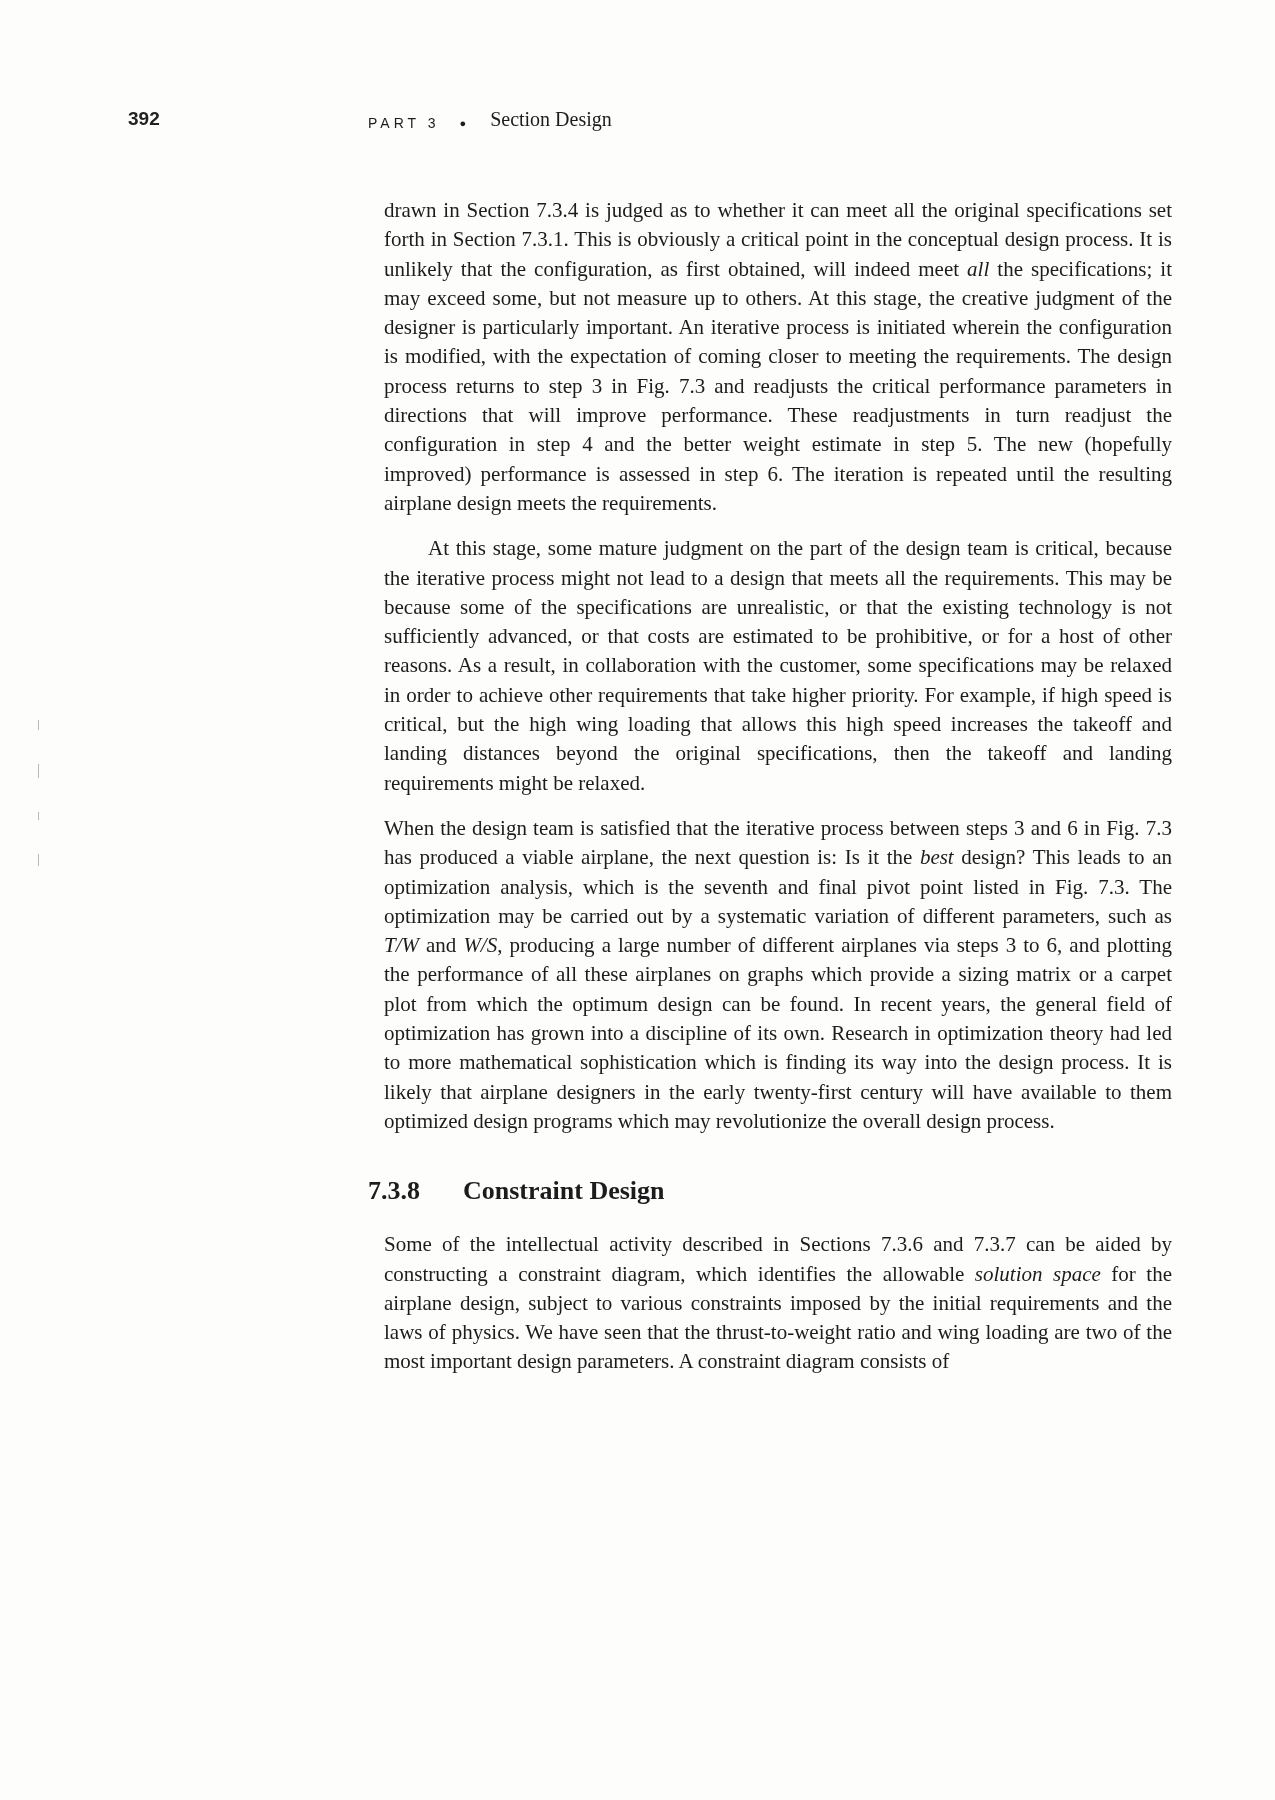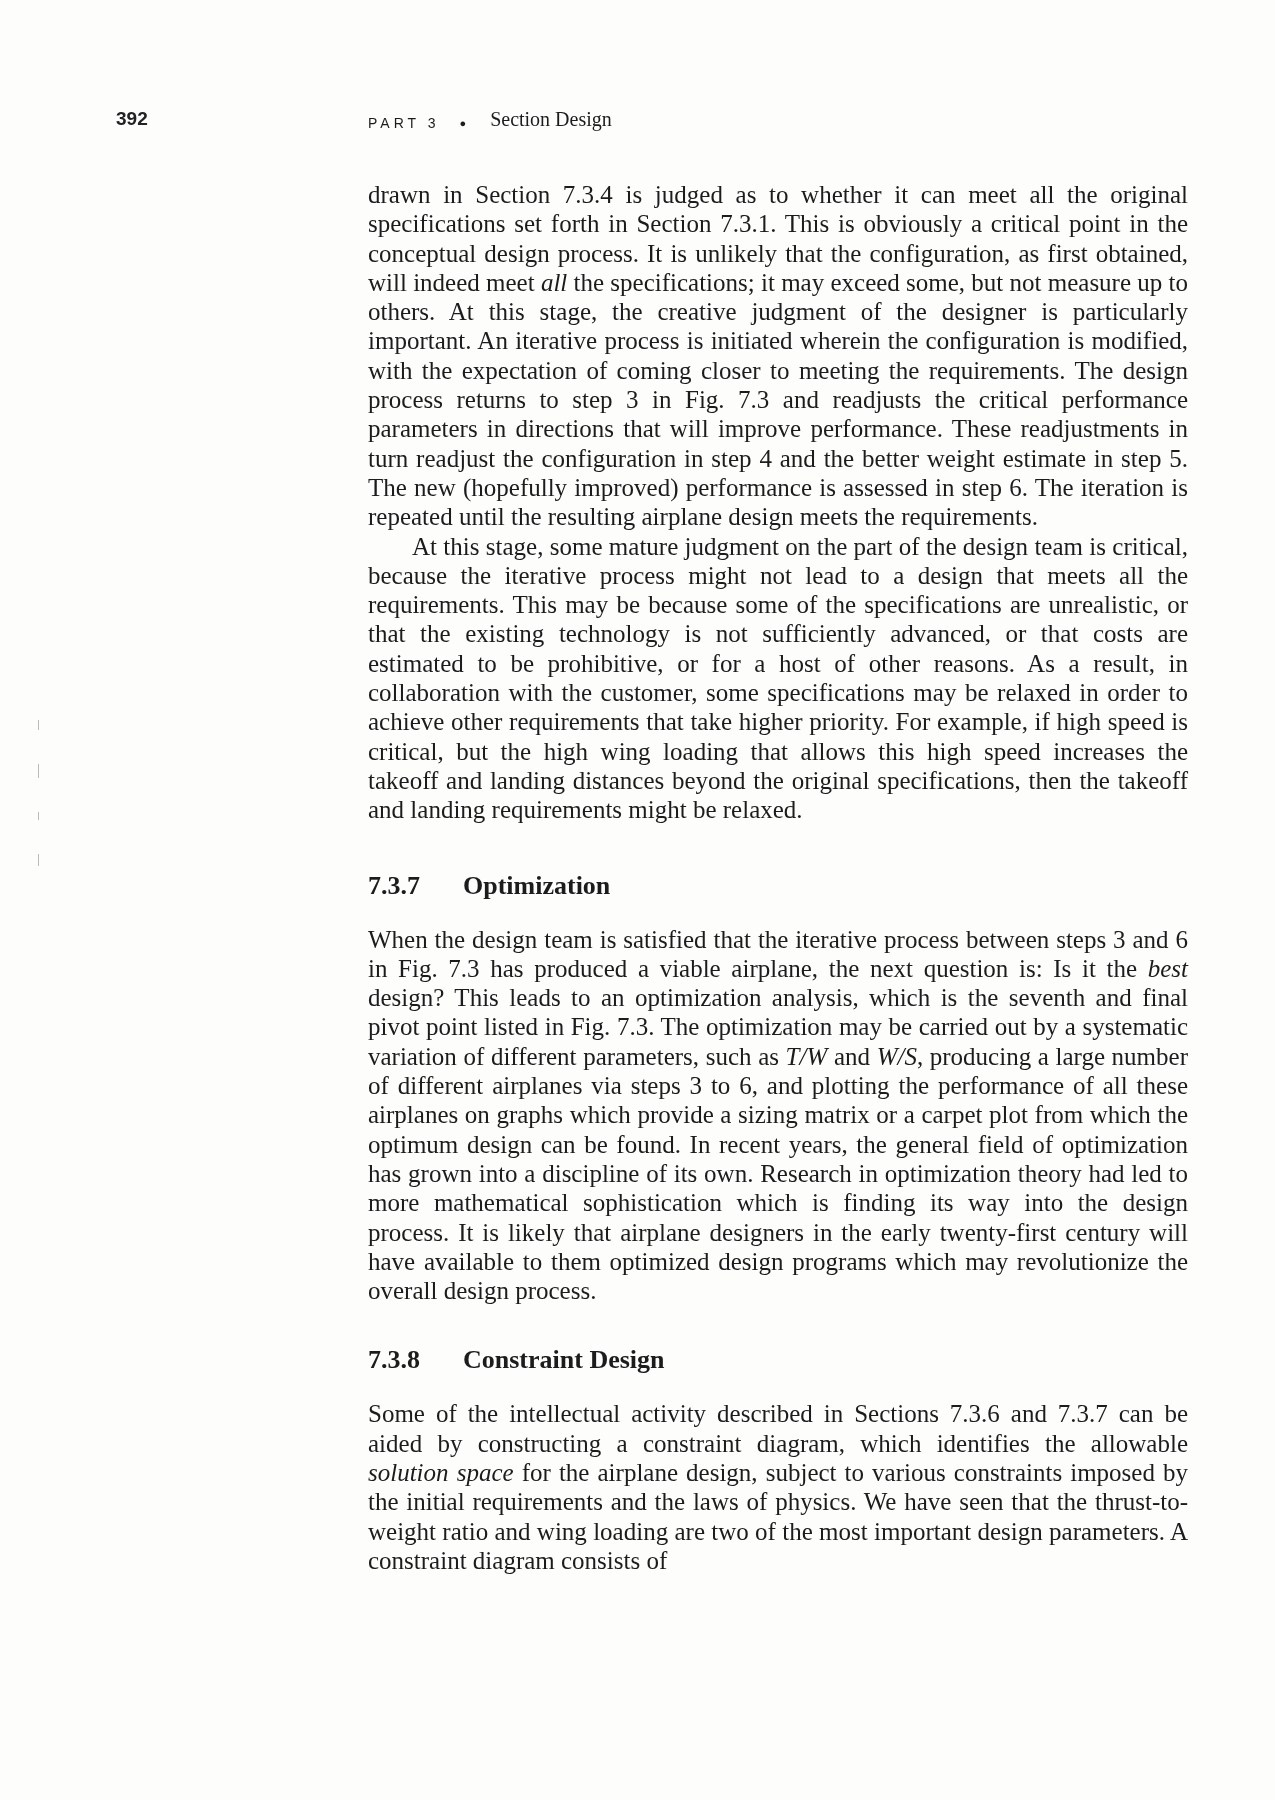--- a/index.html
+++ b/index.html
@@ -1,22 +1,22 @@
 <!DOCTYPE html>
 <html><head>
 <meta charset="utf-8">
 <style>
   html, body { margin: 0; padding: 0; background: #fdfdfc; }
   body { width: 1275px; height: 1800px; position: relative; overflow: hidden; font-family: "Liberation Serif", serif; color: #1c1c1c; }
-  .page-number { position: absolute; left: 116px; top: 108px; font-family: "Liberation Sans", sans-serif; font-weight: bold; font-size: 19px; color: #222; }
+  .page-number { position: absolute; left: 128px; top: 108px; font-family: "Liberation Sans", sans-serif; font-weight: bold; font-size: 19px; color: #222; }
   .running-head { position: absolute; left: 368px; top: 108px; font-size: 20px; display: flex; align-items: flex-end; }
   .running-head .part { font-family: "Liberation Sans", sans-serif; font-size: 14px; letter-spacing: 4px; margin-right: 20px; }
   .running-head .bullet { font-size: 11px; margin-right: 24px; position: relative; top: -2px; }
   .body-col { position: absolute; left: 368px; width: 820px; top: 180px; }
-  p { margin: 0; font-size: 25px; line-height: 29.3px; text-align: justify; }
+  p { margin: 16px; font-size: 21px; line-height: 29.3px; text-align: justify; }
   p.indent { text-indent: 44px; }
   h2 { margin: 0; font-size: 26px; font-weight: bold; display: flex; }
   h2 .num { width: 95px; }
   .heading-1 { margin-top: 46px; margin-bottom: 24px; }
   .heading-2 { margin-top: 40px; margin-bottom: 24px; }
   em { font-style: italic; }
   .margin-marks { position: absolute; left: 38px; top: 720px; width: 2px; }
   .margin-marks span { display: block; width: 1px; background: #bbb; margin-bottom: 34px; }
 </style>
 </head>
@@ -33,24 +33,20 @@
   <span style="height:10px"></span>
     <span style="height:14px"></span>
     <span style="height:8px"></span>
     <span style="height:12px"></span>
 </div>
 
 <div class="body-col">
   <p><span>drawn in Section 7.3.4 is judged as to whether it can meet all the original specifications set forth in Section 7.3.1. This is obviously a critical point in the conceptual design process. It is unlikely that the configuration, as first obtained, will indeed meet </span><em>all</em><span> the specifications; it may exceed some, but not measure up to others. At this stage, the creative judgment of the designer is particularly important. An iterative process is initiated wherein the configuration is modified, with the expectation of coming closer to meeting the requirements. The design process returns to step 3 in Fig. 7.3 and readjusts the critical performance parameters in directions that will improve performance. These readjustments in turn readjust the configuration in step 4 and the better weight estimate in step 5. The new (hopefully improved) performance is assessed in step 6. The iteration is repeated until the resulting airplane design meets the requirements.</span></p>
   <p class="indent">At this stage, some mature judgment on the part of the design team is critical, because the iterative process might not lead to a design that meets all the requirements. This may be because some of the specifications are unrealistic, or that the existing technology is not sufficiently advanced, or that costs are estimated to be prohibitive, or for a host of other reasons. As a result, in collaboration with the customer, some specifications may be relaxed in order to achieve other requirements that take higher priority. For example, if high speed is critical, but the high wing loading that allows this high speed increases the takeoff and landing distances beyond the original specifications, then the takeoff and landing requirements might be relaxed.</p>
 
-  <h2 class="heading-1">
-    <span class="num">7.3.7</span>
-      <span>Optimization</span>
-  </h2>
   <p><span>When the design team is satisfied that the iterative process between steps 3 and 6 in Fig. 7.3 has produced a viable airplane, the next question is: Is it the </span><em>best</em><span> design? This leads to an optimization analysis, which is the seventh and final pivot point listed in Fig. 7.3. The optimization may be carried out by a systematic variation of different parameters, such as </span><em>T/W</em><span> and </span><em>W/S</em><span>, producing a large number of different airplanes via steps 3 to 6, and plotting the performance of all these airplanes on graphs which provide a sizing matrix or a carpet plot from which the optimum design can be found. In recent years, the general field of optimization has grown into a discipline of its own. Research in optimization theory had led to more mathematical sophistication which is finding its way into the design process. It is likely that airplane designers in the early twenty-first century will have available to them optimized design programs which may revolutionize the overall design process.</span></p>
 
   <h2 class="heading-2">
     <span class="num">7.3.8</span>
       <span>Constraint Design</span>
   </h2>
   <p><span>Some of the intellectual activity described in Sections 7.3.6 and 7.3.7 can be aided by constructing a constraint diagram, which identifies the allowable </span><em>solution space</em><span> for the airplane design, subject to various constraints imposed by the initial requirements and the laws of physics. We have seen that the thrust-to-weight ratio and wing loading are two of the most important design parameters. A constraint diagram consists of</span></p>
 </div>
 
 </body></html>

